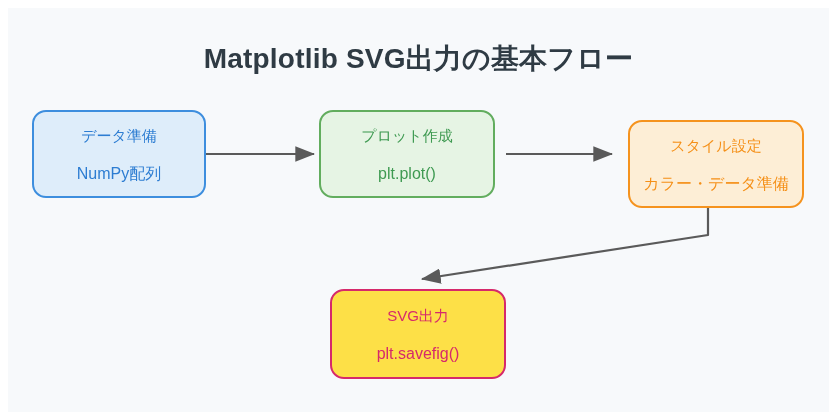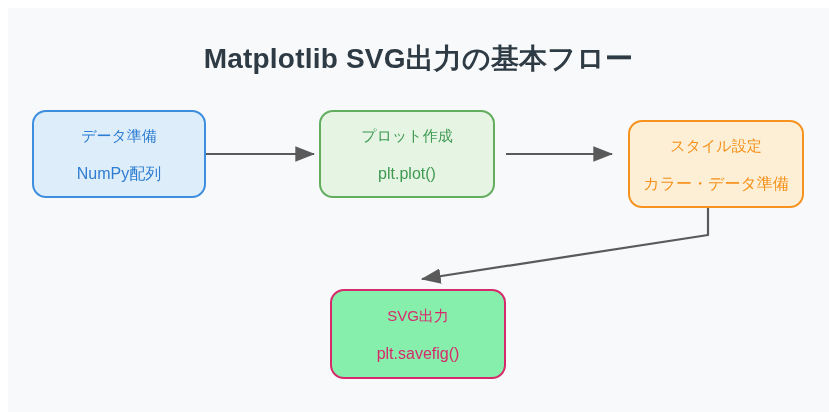--- a/index.html
+++ b/index.html
@@ -101,19 +101,19 @@
       <div class="node-sub">plt.plot()</div>
     </div>
 
     <div class="node" style="left:620px; top:112px; width:176px; height:88px;
                 background:#fdeed6; border-color:#f5931e; color:#f59018;">
       <div class="node-title">スタイル設定</div>
       <div class="node-sub">カラー・データ準備</div>
     </div>
 
     <div class="node" style="left:322px; top:281px; width:176px; height:90px;
-                background:#86efac; border-color:#d6296b; color:#d6296b;">
+                background:#fde047; border-color:#d6296b; color:#d6296b;">
       <div class="node-title">SVG出力</div>
       <div class="node-sub">plt.savefig()</div>
     </div>
 
   </div>
 </div>
 
 </body></html>

